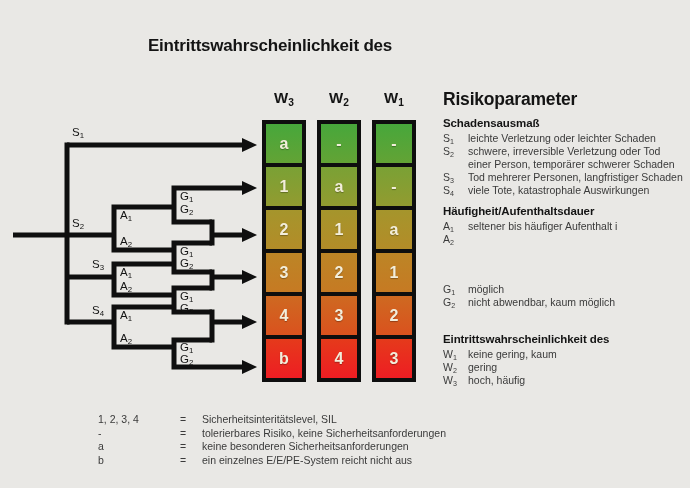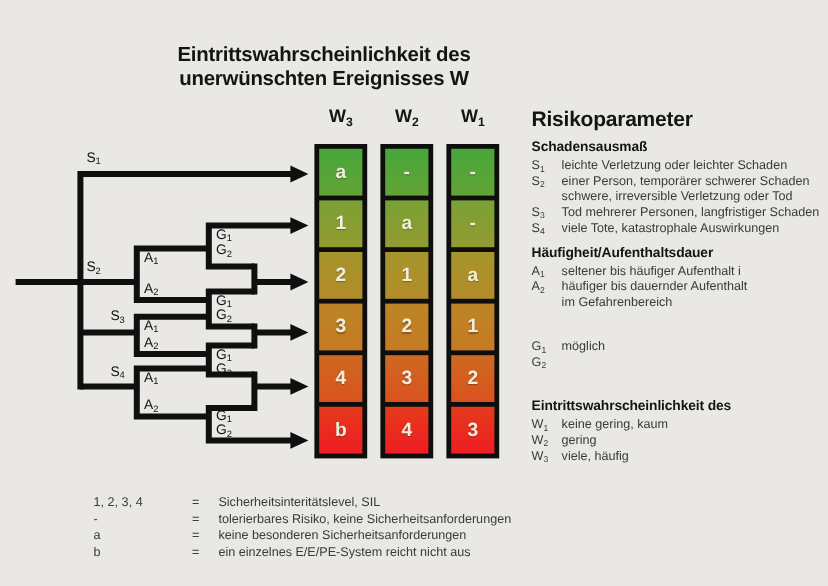--- a/index.html
+++ b/index.html
@@ -36,29 +36,28 @@
   .sec{position:absolute;left:443px;width:240px;}
   .sec h4{margin:0 0 3px 0;font-size:11.5px;font-weight:bold;letter-spacing:-0.1px;}
   .sec h4 .h2l{display:block;}
   .item{display:flex;font-size:10.5px;line-height:12.9px;color:#3a3a3a;}
   .item .lb{width:25px;flex:none;color:#3a3a3a;}
   .item .tx span{display:block;}
 
   
   .legend{left:78px;top:413px;font-size:10.5px;line-height:13.6px;color:#3a3a3a;}
   .lrow{display:flex;}
-  .lsym{width:82px;flex:none;}
+  .lsym{width:82px;flex:none;margin-left:20px;}
   .leq{width:22px;flex:none;}
 </style>
 </head>
 <body>
 
 <div class="abs title">
   <span style="display:block">Eintrittswahrscheinlichkeit des</span>
-  <span style="display:block">unerwünschten Ereignisses W</span>
 </div>
 
 <svg class="abs tree" width="690" height="488" viewBox="0 0 690 488">
   <g stroke="#0f0f0f" stroke-width="5" fill="none">
     <path d="M13 235 H67"></path>
     <path d="M67 142.5 V324.5"></path>
     <path d="M67 145 H244"></path>
     <path d="M67 235 H116"></path>
     <path d="M67 277 H116"></path>
     <path d="M67 322 H116"></path>
@@ -143,22 +142,22 @@
   <div class="item">
     <span class="lb"><span>S</span><sub>1</sub></span>
     <span class="tx">
         <span>leichte Verletzung oder leichter Schaden</span>
         <span></span>
       </span>
   </div>
   <div class="item">
     <span class="lb"><span>S</span><sub>2</sub></span>
     <span class="tx">
+        <span>schwere, irreversible Verletzung oder Tod</span>
         <span>einer Person, temporärer schwerer Schaden</span>
-        <span>schwere, irreversible Verletzung oder Tod</span>
       </span>
   </div>
   <div class="item">
     <span class="lb"><span>S</span><sub>3</sub></span>
     <span class="tx">
         <span>Tod mehrerer Personen, langfristiger Schaden</span>
         <span></span>
       </span>
   </div>
   <div class="item">
@@ -173,37 +172,37 @@
 <div class="sec" style="top:205px">
   <h4><span>Häufigheit/Aufenthaltsdauer</span></h4>
   <div class="item">
     <span class="lb"><span>A</span><sub>1</sub></span>
     <span class="tx">
         <span>seltener bis häufiger Aufenthalt i</span>
       </span>
   </div>
   <div class="item">
     <span class="lb"><span>A</span><sub>2</sub></span>
-    <span class="tx">
-        <span>häufiger bis dauernder Aufenthalt</span>
-        <span>im Gefahrenbereich</span>
-      </span>
   </div>
 </div>
 
 <div class="sec" style="top:283px">
   <div class="item">
     <span class="lb"><span>G</span><sub>1</sub></span>
     <span class="tx">
         <span>möglich</span>
         <span></span>
       </span>
   </div>
   <div class="item">
     <span class="lb"><span>G</span><sub>2</sub></span>
+    <span class="tx">
+        <span>nicht abwendbar, kaum möglich</span>
+        <span></span>
+      </span>
   </div>
 </div>
 
 <div class="sec" style="top:333px">
   <h4><span>Eintrittswahrscheinlichkeit des</span></h4>
   <div class="item">
     <span class="lb"><span>W</span><sub>1</sub></span>
     <span class="tx">
         <span>keine gering, kaum</span>
         <span></span>
@@ -212,21 +211,21 @@
   <div class="item">
     <span class="lb"><span>W</span><sub>2</sub></span>
     <span class="tx">
         <span>gering</span>
         <span></span>
       </span>
   </div>
   <div class="item">
     <span class="lb"><span>W</span><sub>3</sub></span>
     <span class="tx">
-        <span>viele, häufig</span>
+        <span>hoch, häufig</span>
         <span></span>
       </span>
   </div>
 </div>
 
 <div class="abs legend">
   <div class="lrow">
     <span class="lsym">1, 2, 3, 4</span>
       <span class="leq">=</span>
       <span>Sicherheitsinteritätslevel, SIL</span>

